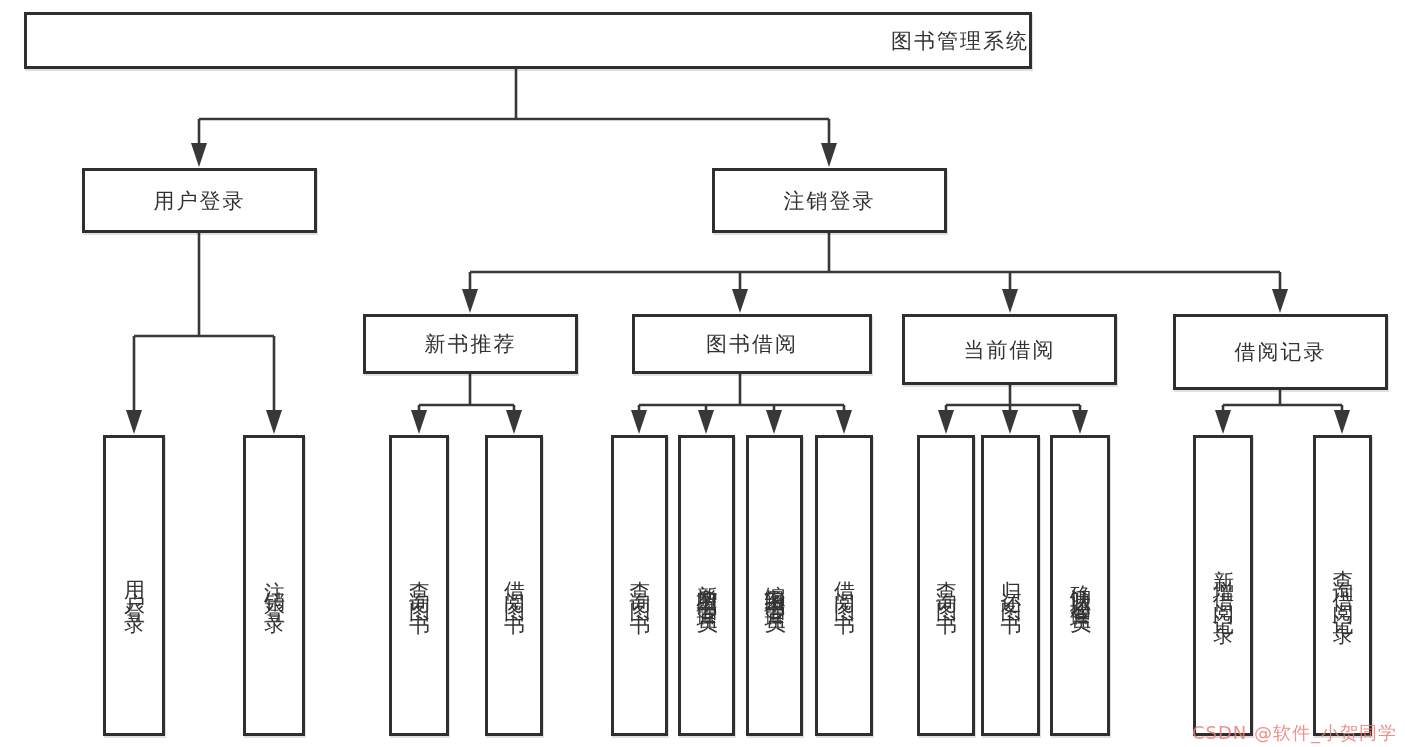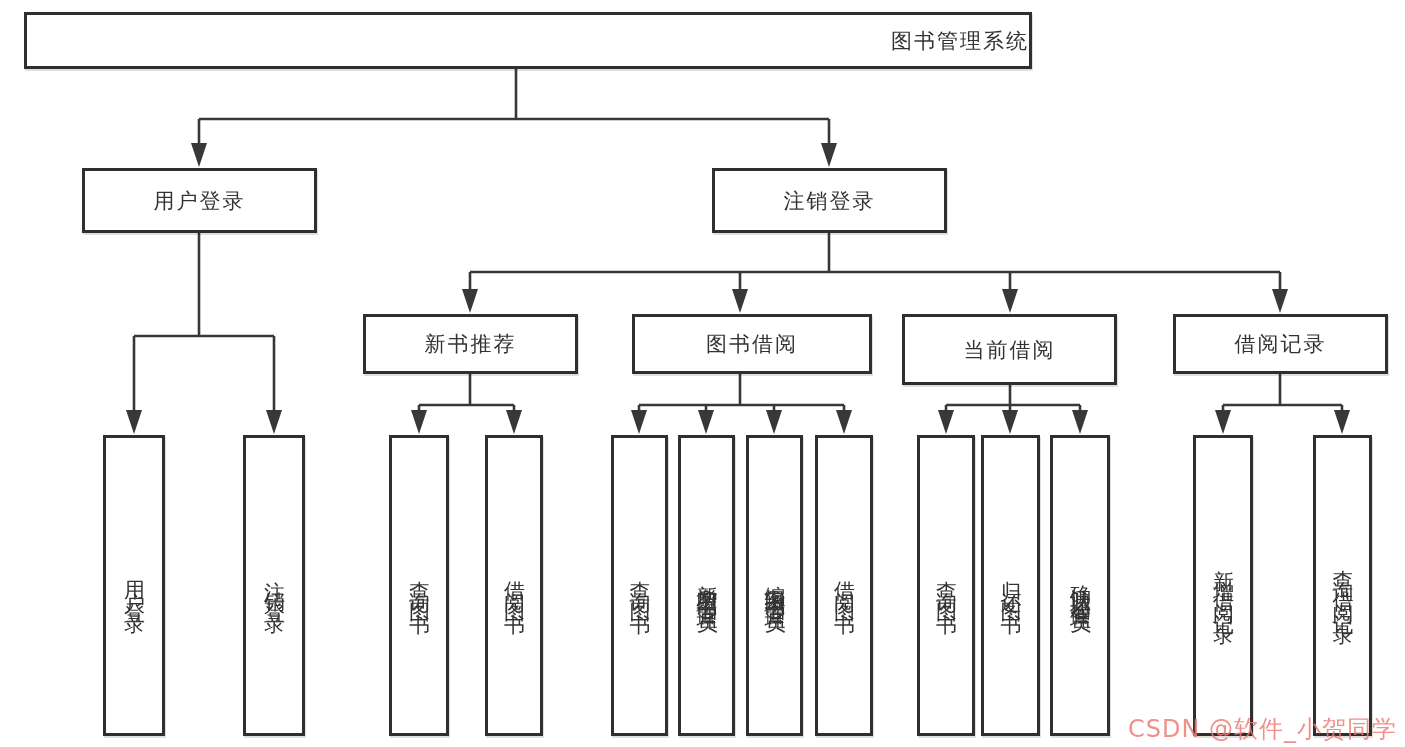--- a/index.html
+++ b/index.html
@@ -22,38 +22,38 @@
     white-space:nowrap;
   }
   .leaf.long span{letter-spacing:4px;}
   
   #root{left:24px;top:12px;width:1008px;height:57px;justify-content:flex-end;}
   #l2a{left:82px;top:168px;width:235px;height:65px;}
   #l2b{left:712px;top:168px;width:235px;height:65px;}
   #l3a{left:363px;top:314px;width:215px;height:60px;justify-content:center;}
   #l3b{left:632px;top:314px;width:240px;height:60px;}
   #l3c{left:902px;top:314px;width:215px;height:71px;}
-  #l3d{left:1173px;top:314px;width:215px;height:60px;}
+  #l3d{left:1173px;top:314px;width:215px;height:76px;}
   .leaf{top:435px;height:301px;}
   #f1{left:103px;width:62px;}
   #f2{left:243px;width:62px;}
   #f3{left:389px;width:60px;}
   #f4{left:485px;width:58px;}
   #f5{left:611px;width:57px;}
   #f6{left:678px;width:57px;}
   #f7{left:746px;width:57px;}
   #f8{left:815px;width:58px;}
   #f9{left:917px;width:58px;}
   #f10{left:981px;width:59px;}
   #f11{left:1050px;width:60px;}
   #f12{left:1193px;width:60px;}
   #f13{left:1313px;width:59px;}
   .watermark{
     position:absolute;right:8px;bottom:2px;z-index:5;
-    font-size:24px;letter-spacing:1px;
+    font-size:18px;letter-spacing:1px;
     color:rgba(236,125,117,0.85);
   }
 </style>
 </head>
 <body>
 
 <svg class="connectors" width="1405" height="747" viewBox="0 0 1405 747">
   <g stroke="#383838" stroke-width="2.6" fill="none">
 
     <path d="M516 69 V119 M199 119 H829 M199 119 V145 M829 119 V145"></path>

